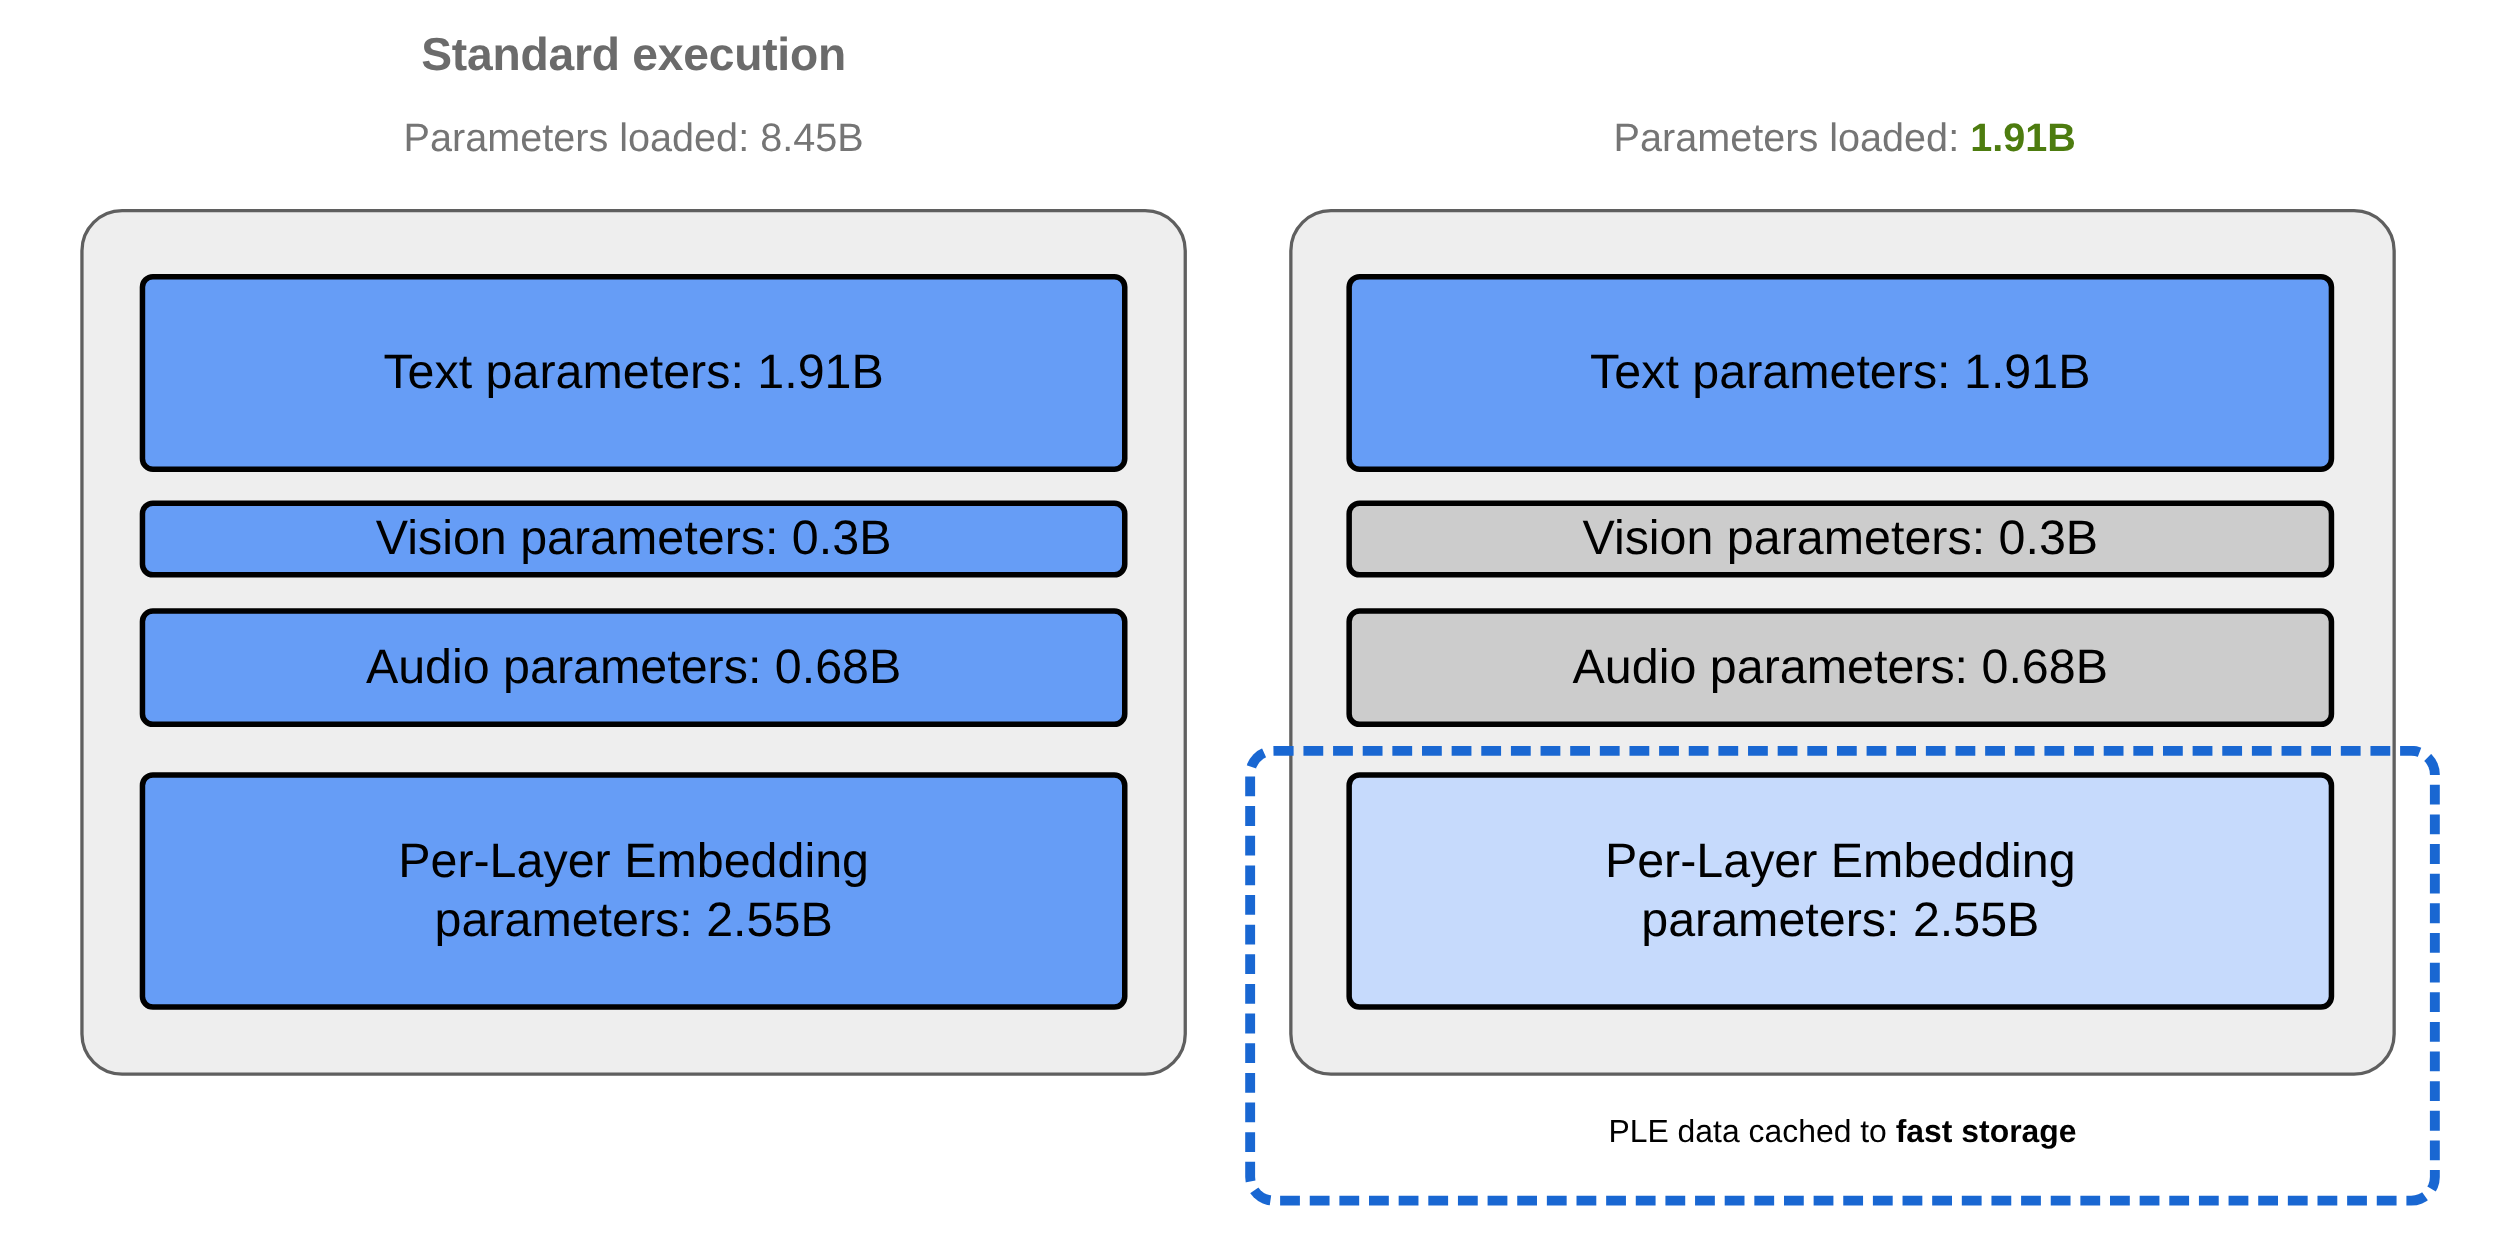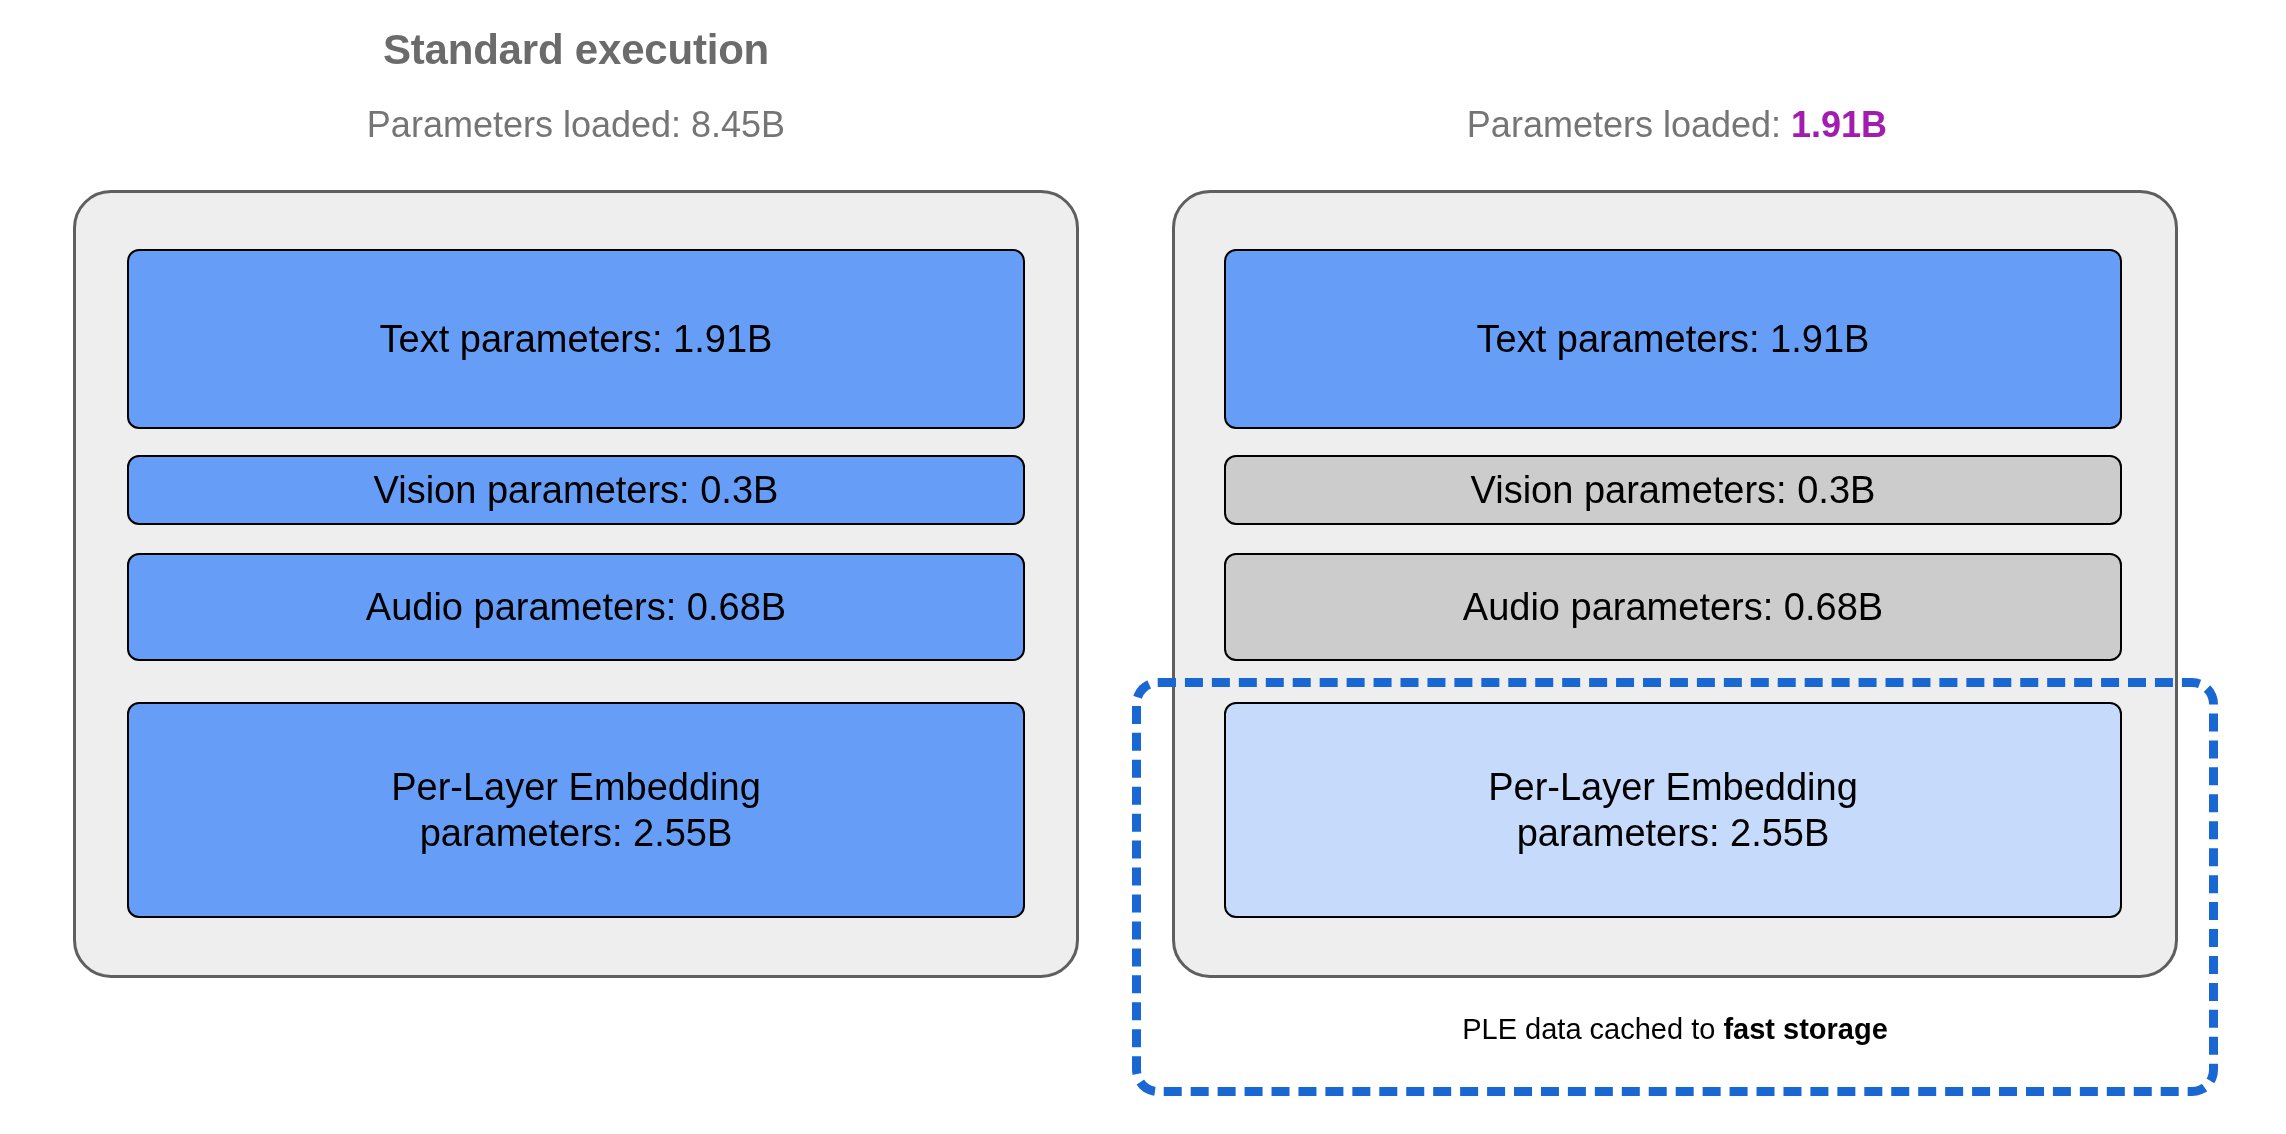--- a/index.html
+++ b/index.html
@@ -32,42 +32,42 @@
     letter-spacing: -0.2px;
     white-space: nowrap;
   }
   .col-sub {
     position: absolute;
     text-align: center;
     font-size: 36px;
     color: #757575;
     white-space: nowrap;
   }
-  .col-sub b { color: #a21caf; font-weight: bold; text-align: center; }
+  .col-sub b { color: #4d7c0f; font-weight: bold; text-align: center; }
 
   
   .panel {
     position: absolute;
     background: #eeeeee;
     border: 3px solid #5f5f5f;
     border-radius: 38px;
     box-sizing: border-box;
   }
 
   
   .pblock {
     position: absolute;
     box-sizing: border-box;
-    border: 2px solid #000000;
+    border: 5px solid #000000;
     border-radius: 12px;
     display: flex;
     align-items: center;
     justify-content: center;
     text-align: center;
-    font-size: 38px;
+    font-size: 44px;
     line-height: 1.22;
     color: #000000;
   }
   .pblock.blue   { background: #669df6; }
   .pblock.gray   { background: #cccccc; }
   .pblock.ltblue { background: #c6dafc; }
 
   
   .dashed-region {
     position: absolute;

